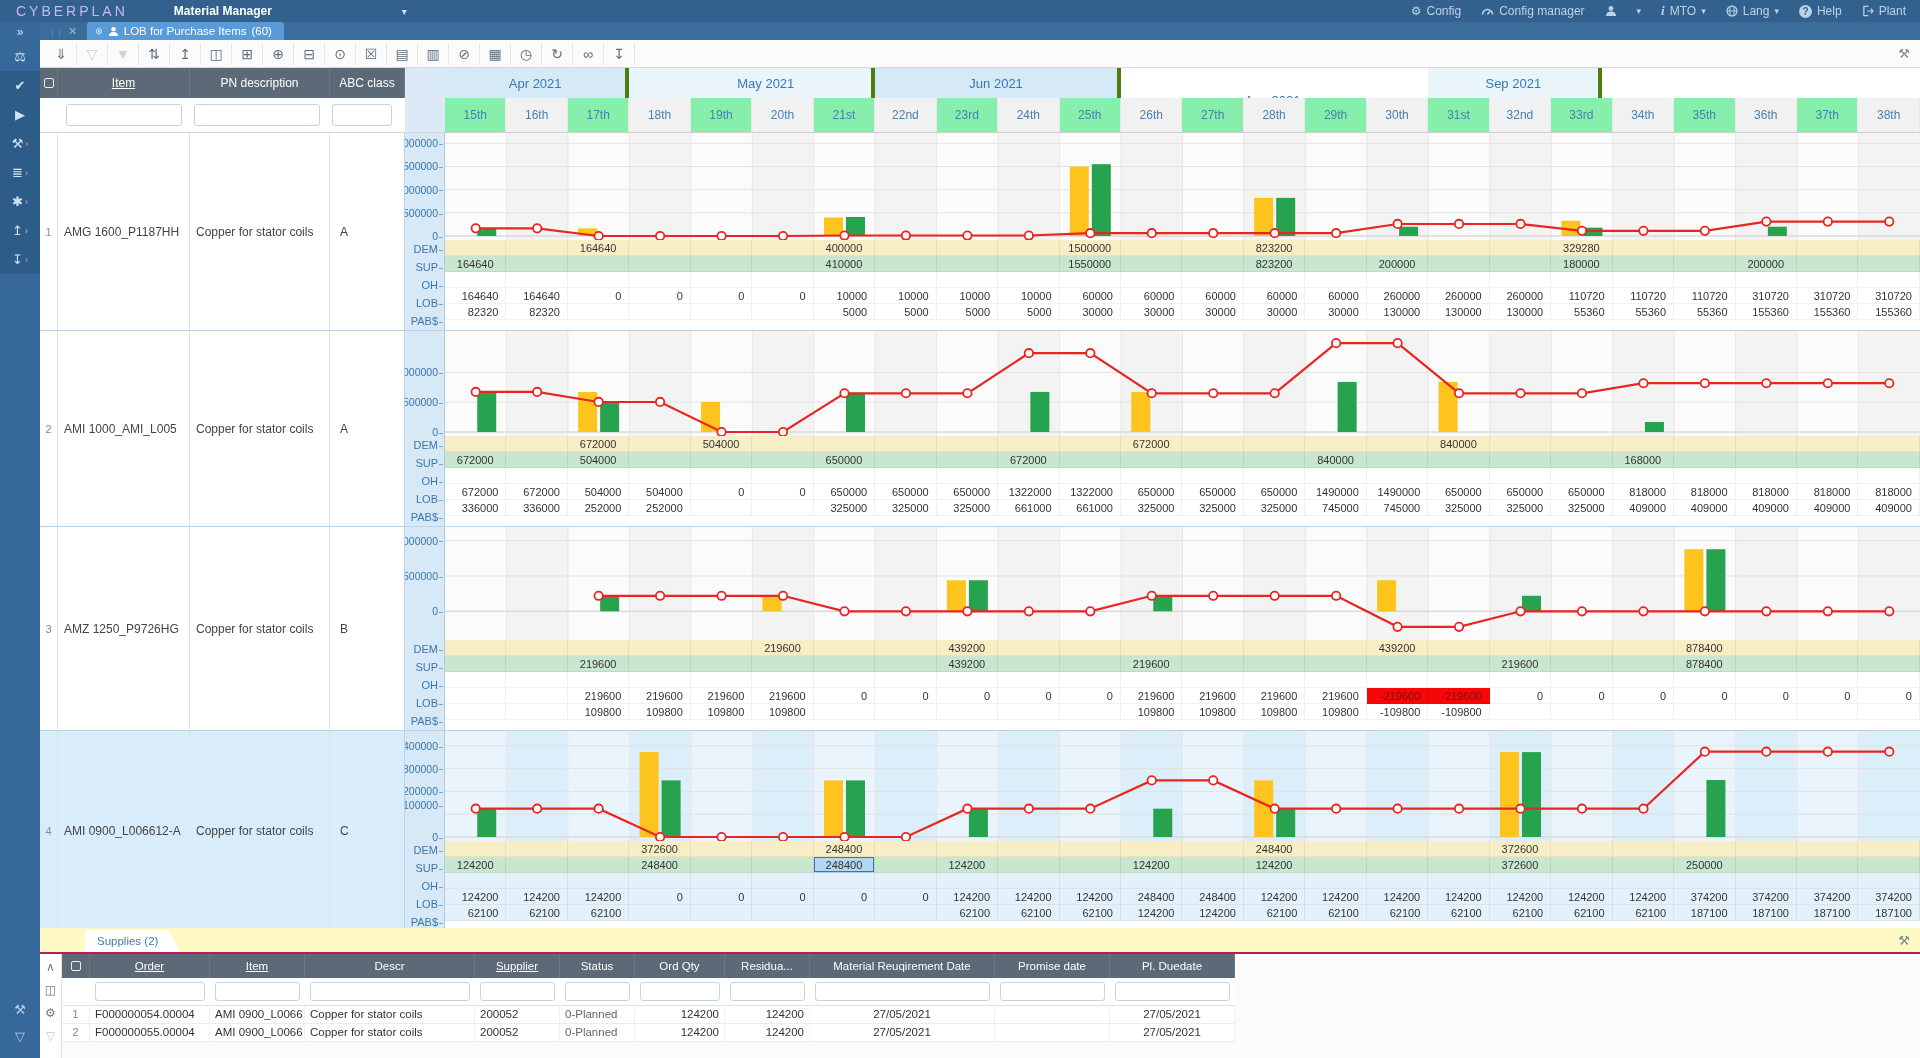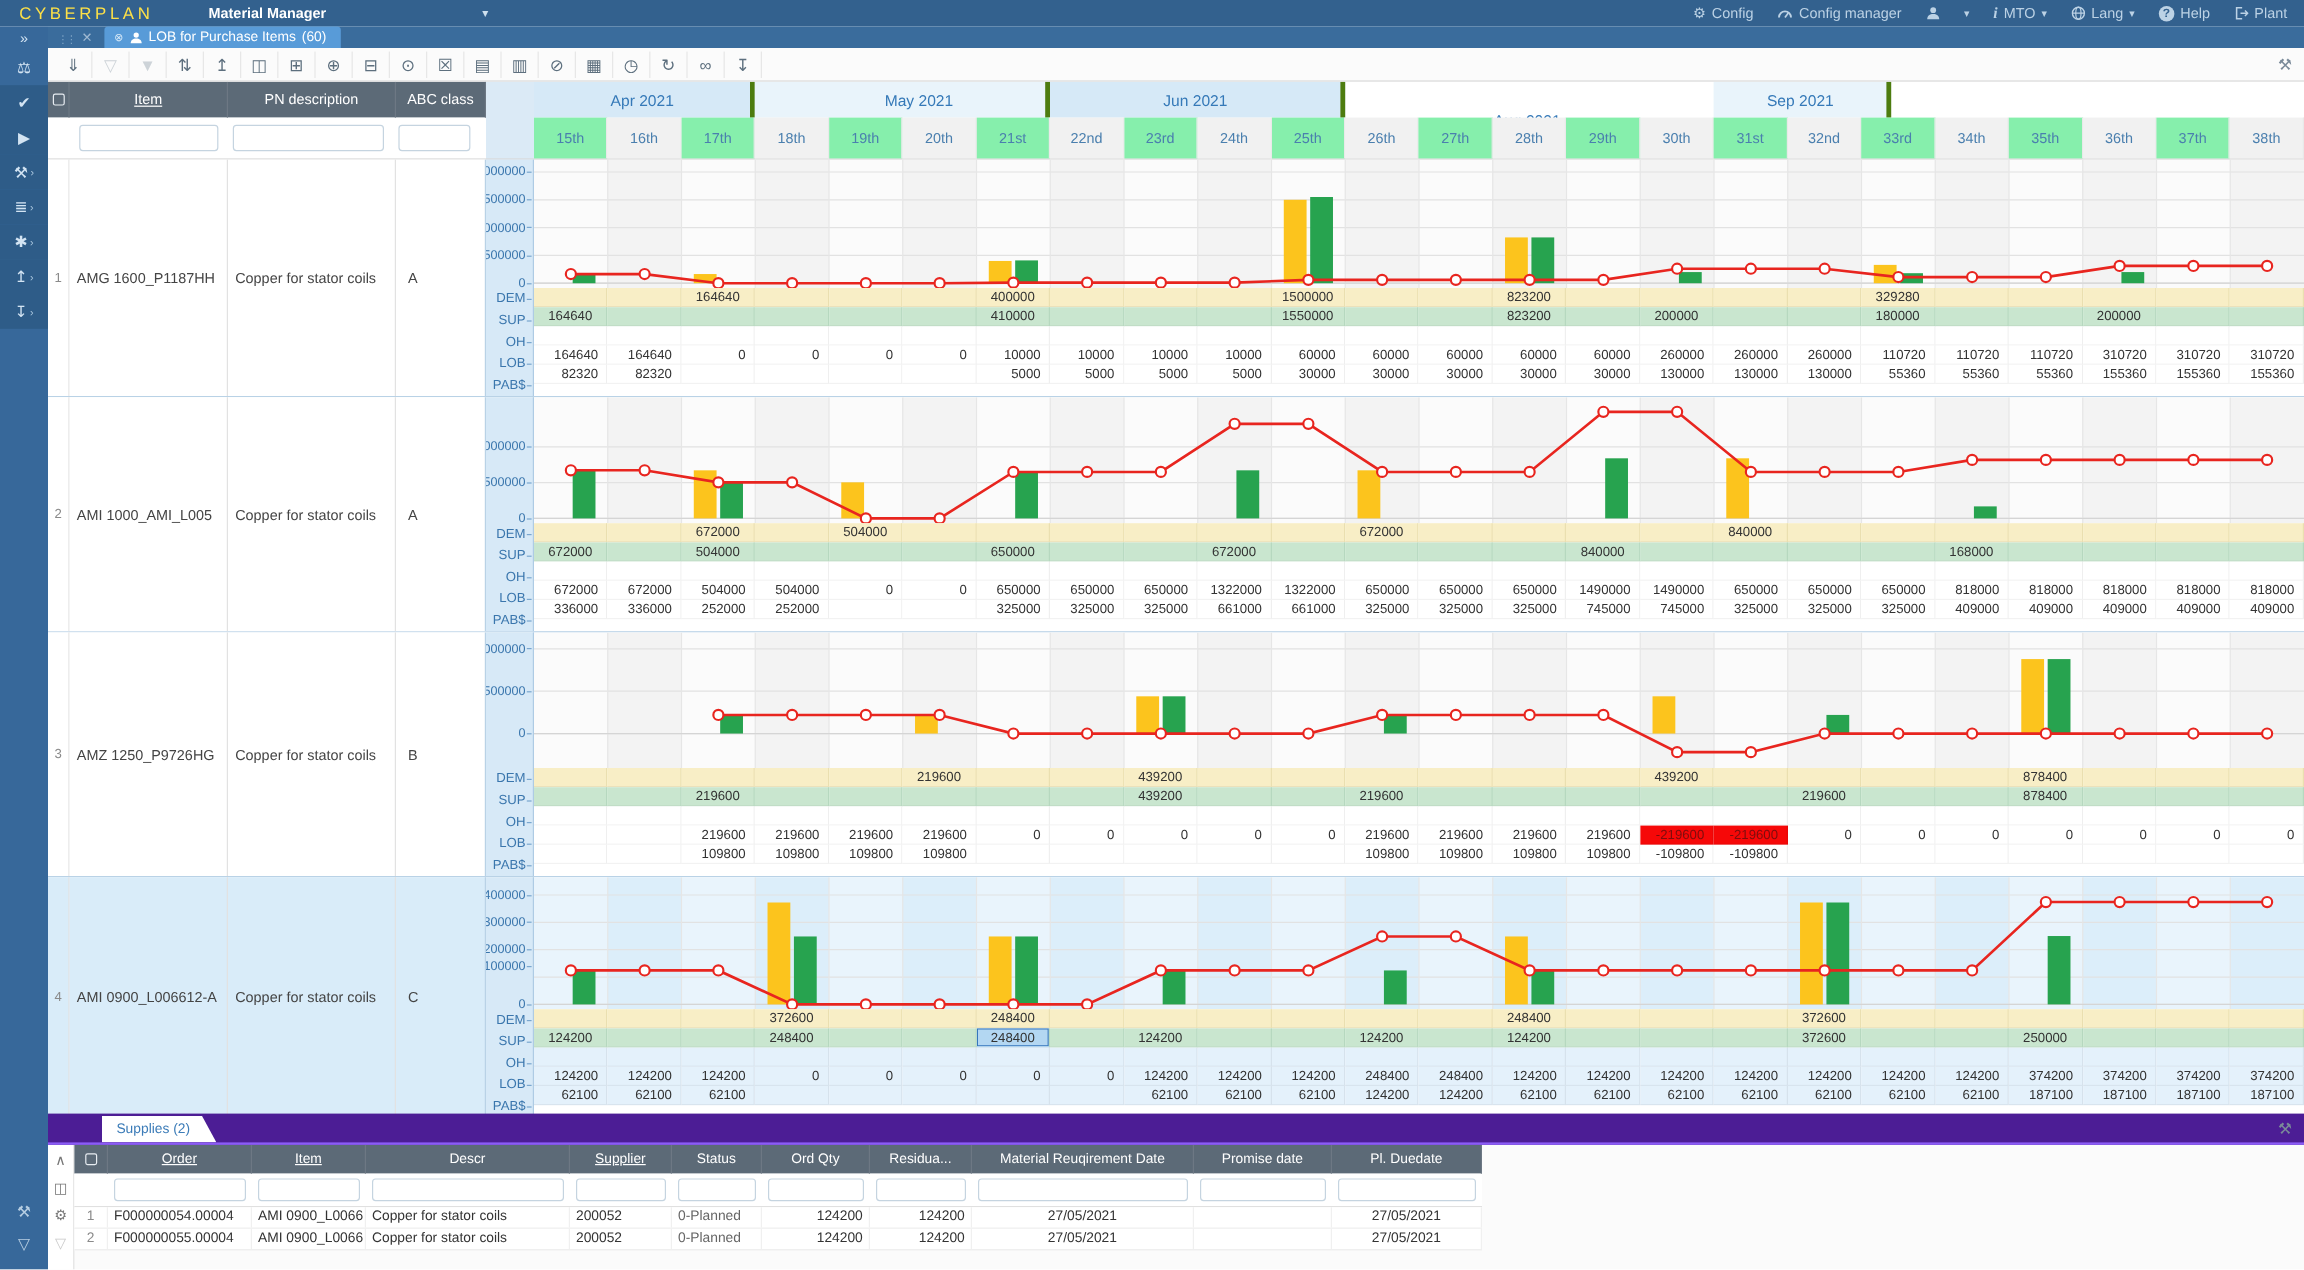--- a/index.html
+++ b/index.html
@@ -2,21 +2,21 @@
 <html><head>
 <meta charset="utf-8">
 <style>
   * { margin:0; padding:0; box-sizing:border-box; }
   html,body { width:1920px; height:1058px; overflow:hidden; background:#fff;
               font-family:"Liberation Sans", sans-serif; }
   .page { width:1920px; height:1058px; display:flex; flex-direction:column; }
 
   
   .topbar { height:22px; background:#33618e; display:flex; align-items:center; color:#fff; flex:0 0 22px; }
-  .logo { margin-left:16px; font-size:14px; letter-spacing:3px; font-weight:400; color:#fde047; }
+  .logo { margin-left:16px; font-size:14px; letter-spacing:3px; font-weight:400; color:#c4b5fd; }
   .apptitle { margin-left:46px; font-size:12px; font-weight:bold; color:#fff; }
   .title-chev { margin-left:130px; font-size:10px; color:#cfe0ee; }
   .top-right { margin-left:auto; display:flex; align-items:center; gap:20px; margin-right:14px;
                font-size:12px; color:#bcd2e5; }
   .top-right .titem { display:flex; align-items:center; gap:5px; cursor:default; }
   .tico { font-size:12px; }
   .qcirc { width:13px; height:13px; border-radius:50%; background:#bcd2e5; color:#33618e;
            font-size:10px; font-weight:bold; display:inline-flex; align-items:center; justify-content:center; }
   .iico { font-family:"Liberation Serif", serif; font-weight:bold; font-style:italic; font-size:13px; }
   .chev { font-size:9px; }
@@ -101,21 +101,21 @@
   .drow.sup .dcell { background:#c9e6cf; text-align:center; border-right-color:#b6d8bf; }
   .drow.oh .dcell { background:#fff; }
   .drow.lob .dcell, .drow.pab .dcell { background:#fff; text-align:right; padding-right:7px; }
   .itemrow.sel .drow.oh .dcell, .itemrow.sel .drow.lob .dcell, .itemrow.sel .drow.pab .dcell { background:#e4f1fb; }
   .dcell.neg { background:#f60808 !important; color:#7e0d0d; }
   .dcell.selcell { background:#b3d7f2 !important; box-shadow:inset 0 0 0 1px #3576bd; }
   svg.lobchart { display:block; }
 
   
   .bottompanel { flex:0 0 130px; display:flex; flex-direction:column; }
-  .bp-strip { height:26px; background:#4c1d95; border-bottom:2px solid #8b5cf6; display:flex; align-items:flex-end;
+  .bp-strip { height:26px; background:#fef9c3; border-bottom:2px solid #be185d; display:flex; align-items:flex-end;
               position:relative; flex:0 0 26px; }
   .bp-tab { margin-left:45px; height:22px; background:#fff; color:#3c7cb8; font-size:11.5px; display:inline-flex;
             align-items:center; padding:0 22px 0 12px; clip-path:polygon(0 0, calc(100% - 12px) 0, 100% 100%, 0 100%);
             cursor:pointer; }
   .bp-wrench { position:absolute; right:10px; top:5px; color:#7a8a99; font-size:13px; cursor:pointer; }
   .bp-body { flex:1 1 auto; display:flex; background:#fbfbfb; min-height:0; }
   .minibar { width:22px; flex:0 0 22px; background:#fff; border-right:1px solid #e2e2e2; display:flex;
              flex-direction:column; align-items:center; gap:9px; padding-top:6px; color:#777; font-size:12px; }
   .minibar .disabled { color:#c9c9c9; }
   .stable { flex:0 0 auto; }
@@ -324,21 +324,21 @@
               <input style="width: 60px; margin-left: 12px;">
             </div>
           </div>
           <div class="gutterhead"></div>
           <div class="timehead">
             <div class="months" id="months">
                 <div class="mcell odd" style="width: 184.375px;">Apr 2021</div>
                 <div class="mcell even" style="width: 245.833px; padding-left: 31px;">May 2021</div>
                 <div class="mcell odd" style="width: 245.833px;">Jun 2021</div>
                 <div class="mcell odd" style="width: 307.292px; margin-top: 32px;">Aug 2021</div>
-                <div class="mcell even" style="width: 148px;">Sep 2021</div>
+                <div class="mcell even" style="width: 174px;">Sep 2021</div>
               </div>
             <div class="weeks" id="weeks">
                 <div class="wcell">15th</div>
                 <div class="wcell alt">16th</div>
                 <div class="wcell">17th</div>
                 <div class="wcell alt">18th</div>
                 <div class="wcell">19th</div>
                 <div class="wcell alt">20th</div>
                 <div class="wcell">21st</div>
                 <div class="wcell alt">22nd</div>

